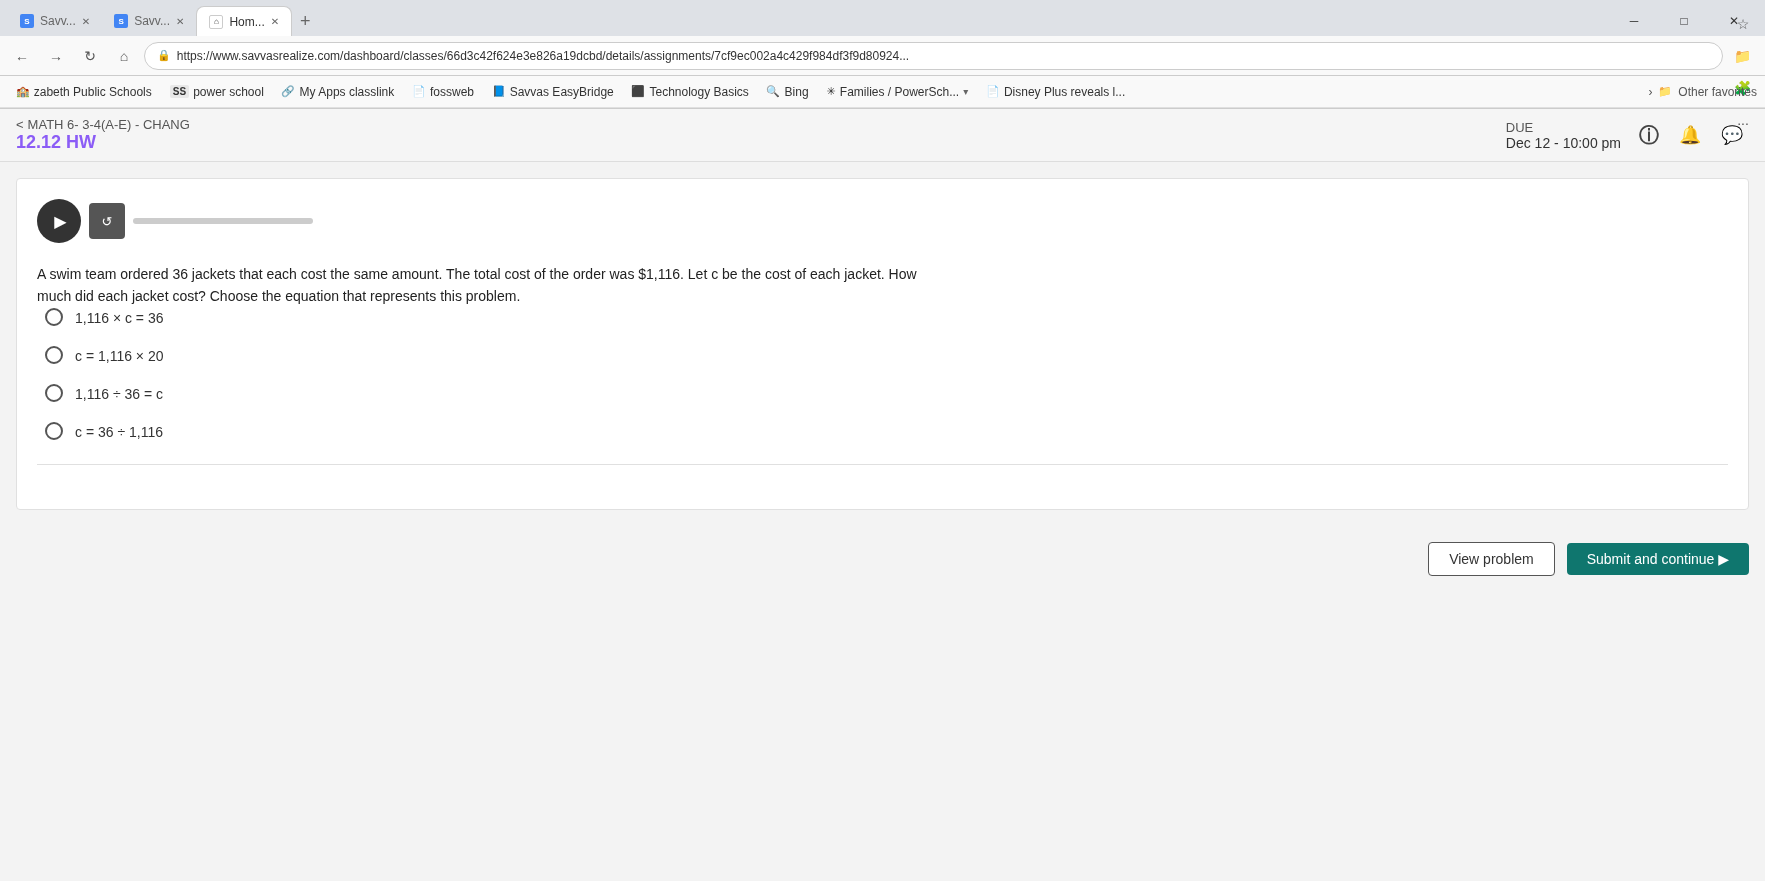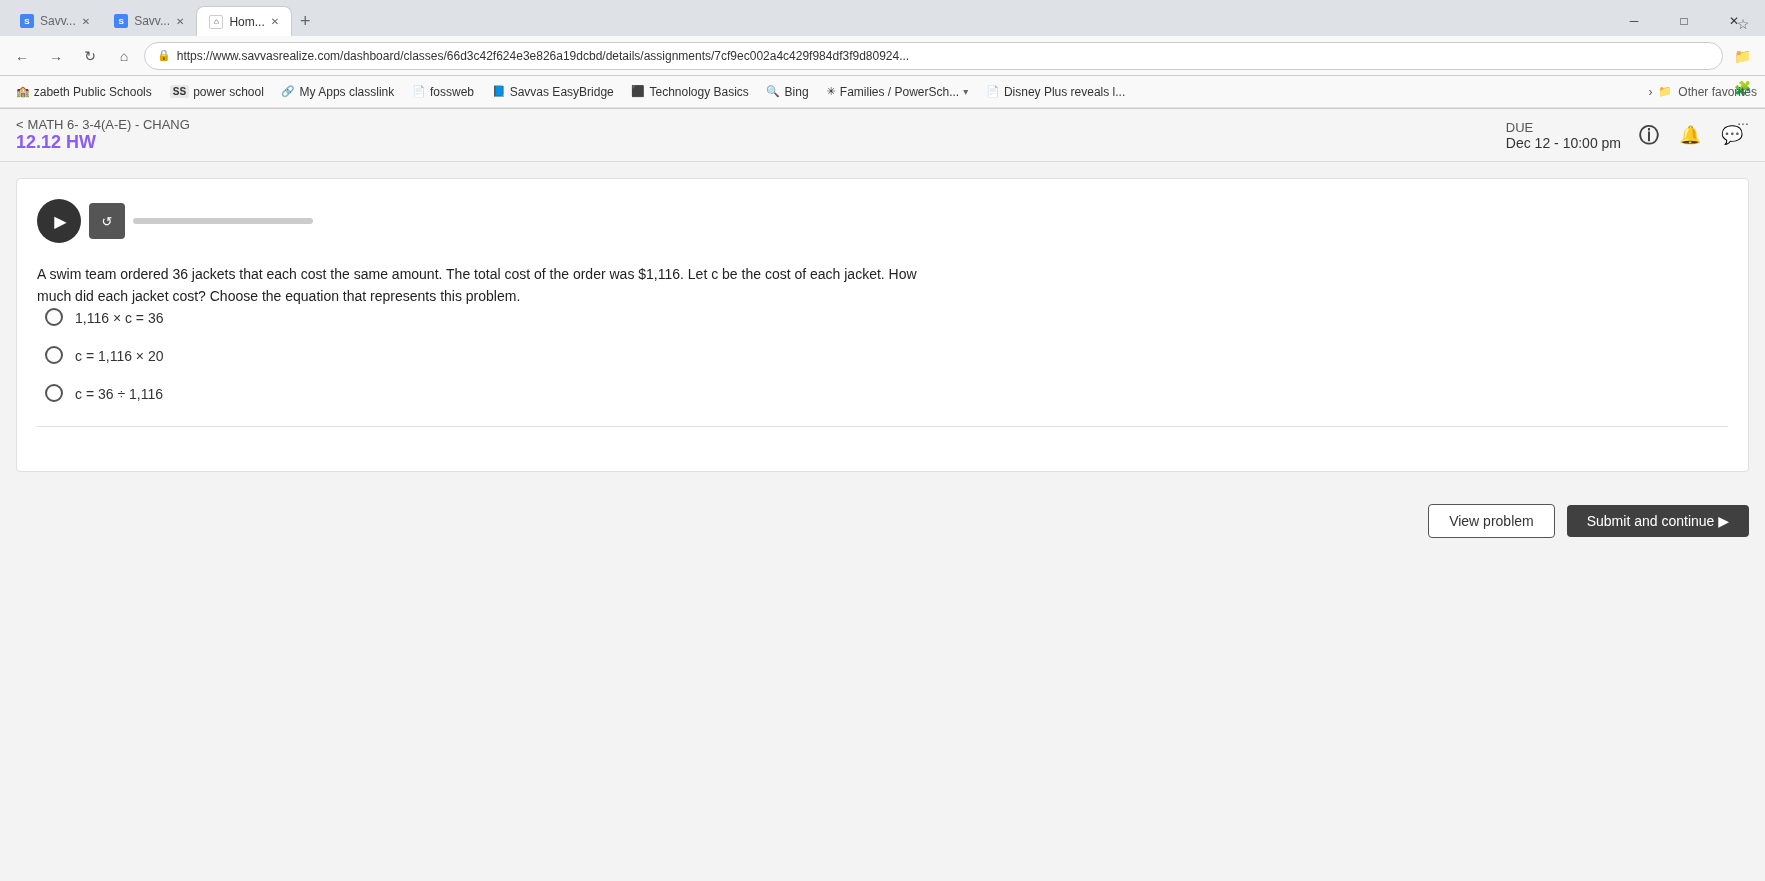--- a/index.html
+++ b/index.html
@@ -66,21 +66,21 @@
     .radio-circle { width: 18px; height: 18px; border: 2px solid #555; border-radius: 50%; flex-shrink: 0; background: #fff; display: flex; align-items: center; justify-content: center; }
     .radio-inner { width: 8px; height: 8px; border-radius: 50%; background: transparent; }
     .answer-text { font-size: 14px; color: #333; }
 
     
     .content-divider { border: none; border-top: 1px solid #e0e0e0; margin: 24px 0; }
 
     
     .footer-actions { display: flex; justify-content: flex-end; gap: 12px; align-items: center; padding: 16px; }
     .view-progress-btn { padding: 8px 20px; background: #fff; border: 1px solid #555; border-radius: 4px; font-size: 14px; color: #333; cursor: pointer; }
-    .submit-btn { padding: 8px 20px; background: #404040; border: none; border-radius: 4px; font-size: 14px; color: #fff; cursor: pointer; display: flex; align-items: center; gap: 4px; }
+    .submit-btn { padding: 8px 20px; background: #0f766e; border: none; border-radius: 4px; font-size: 14px; color: #fff; cursor: pointer; display: flex; align-items: center; gap: 4px; }
 
     .page-wrapper { background: #f3f3f3; min-height: 780px; }
   </style>
 </head>
 <body>
 
 <div class="browser-chrome">
 
   <div class="tab-bar">
     <div class="tab inactive">
@@ -227,20 +227,26 @@
         <span class="answer-text">1,116 × c = 36</span>
       </div>
 
       <div class="answer-option">
         <div class="radio-circle">
           <div class="radio-inner"></div>
         </div>
         <span class="answer-text">c = 1,116 × 20</span>
       </div>
 
+      <div class="answer-option">
+        <div class="radio-circle">
+          <div class="radio-inner"></div>
+        </div>
+        <span class="answer-text">1,116 ÷ 36 = c</span>
+      </div>
 
       <div class="answer-option">
         <div class="radio-circle">
           <div class="radio-inner"></div>
         </div>
         <span class="answer-text">c = 36 ÷ 1,116</span>
       </div>
 
     </div>
 

